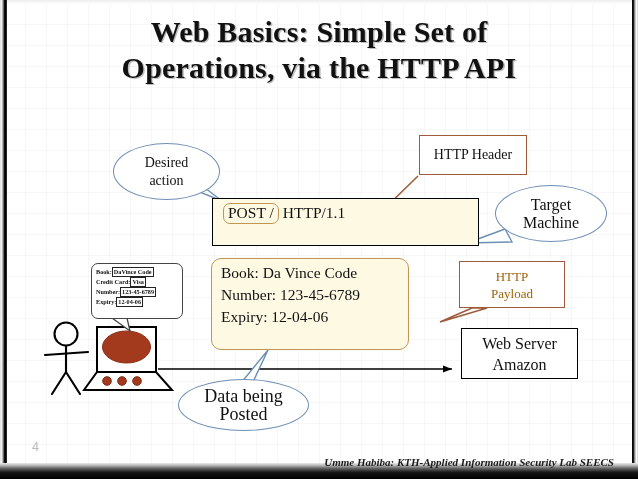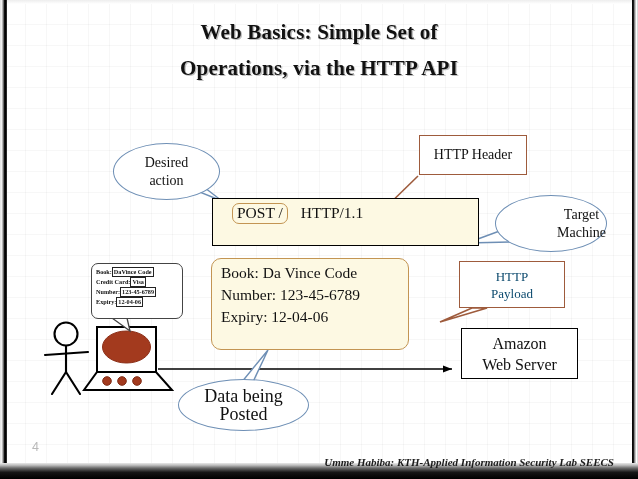--- a/index.html
+++ b/index.html
@@ -26,21 +26,21 @@
     background:linear-gradient(to left,#c9c9c9 0%,#ffffff 25%,#9a9a9a 55%,#1a1a1a 75%,#000 100%);}
   #edge-bottom{position:absolute;left:0;bottom:0;width:638px;height:16px;
     background:linear-gradient(to bottom,#e9e9e9 0%,#bdbdbd 14%,#6a6a6a 32%,#161616 58%,#000 100%);}
   #edge-top{position:absolute;left:0;top:0;width:638px;height:4px;
     background:linear-gradient(to bottom,#ededed 0%,#f8f8f8 60%,#ffffff 100%);}
 
   
   #title{
     position:absolute; left:46px; top:14px; width:546px;
     text-align:center;
-    font-size:21px; line-height:36px; font-weight:700;
+    font-size:30px; line-height:36px; font-weight:700;
     color:#111;
     letter-spacing:.2px;
     text-shadow:1.4px 1.4px 0 rgba(140,140,140,.55);
   }
   #title .l2{display:block;}
 
   
   .box{position:absolute; box-sizing:border-box;}
   .center{display:flex;align-items:center;justify-content:center;text-align:center;}
 
@@ -50,21 +50,21 @@
     background:#FDF9E3; border:1.6px solid #000;
     padding:3px 0 0 6px;
     font-size:15.5px; line-height:22px; color:#111;
   }
   #header-box .row{white-space:nowrap;}
   .hl{
     display:inline-block;
     border:1.5px solid #C39553;
     border-radius:7px;
     padding:0 4px 1px 4px;
-    margin:0 13px;
+    margin:0 4px;
     line-height:18px;
     background:transparent;
   }
 
   
   #payload-box{
     left:211px; top:258px; width:198px; height:92px;
     background:#FDF9E3;
     border:1.6px solid #C39553;
     border-radius:10px;
@@ -91,41 +91,41 @@
   
   #cal-http-header{
     left:419px; top:135px; width:108px; height:40px;
     background:#ffffff; border:1.6px solid #9E5B3C;
     font-size:14px; color:#111;
   }
   
   #cal-http-payload{
     left:459px; top:261px; width:106px; height:47px;
     background:#ffffff; border:1.6px solid #9E5B3C;
-    font-size:13px; line-height:17px; color:#0c4a6e;
+    font-size:13px; line-height:17px; color:#a16207;
   }
 
   
   #server-box{
     left:461px; top:328px; width:117px; height:51px;
     background:#ffffff; border:1.7px solid #000;
     font-size:16px; line-height:21px; color:#111;
   }
 
   
   .bubble{
     position:absolute; box-sizing:border-box;
     background:#ffffff;
     border:1.4px solid #6E8FB5;
     border-radius:50%;
     display:flex;align-items:center;justify-content:center;text-align:center;
     color:#111;
   }
   #cal-desired{left:113px; top:143px; width:107px; height:57px; font-size:14px; line-height:18px;}
-  #cal-target{left:495px; top:195px; width:112px; height:57px; font-size:14px; line-height:18px;justify-content:flex-end;}
+  #cal-target{left:495px; top:185px; width:112px; height:57px; font-size:16px; line-height:18px;}
   #cal-data{left:178px; top:379px; width:131px; height:52px; font-size:18px; line-height:18px;}
 
   
   #art{position:absolute;left:0;top:0;width:638px;height:479px;}
 
   
   #page-num{
     position:absolute; left:32px; top:440px;
     font-size:12.5px; color:#B9B9B9; font-family:"Liberation Sans", sans-serif;
   }
@@ -253,21 +253,21 @@
 
   <div class="bubble" id="cal-data">
     <div>
       <div>Data being</div>
       <div>Posted</div>
     </div>
   </div>
 
   <div class="box center" id="server-box">
     <div>
+      <div>Web Server</div>
       <div>Amazon</div>
-      <div>Web Server</div>
     </div>
   </div>
 
   <div id="page-num">4</div>
   <div id="footer-credit">Umme Habiba: KTH-Applied Information Security Lab SEECS</div>
 
 </div>
 
 </body></html>

